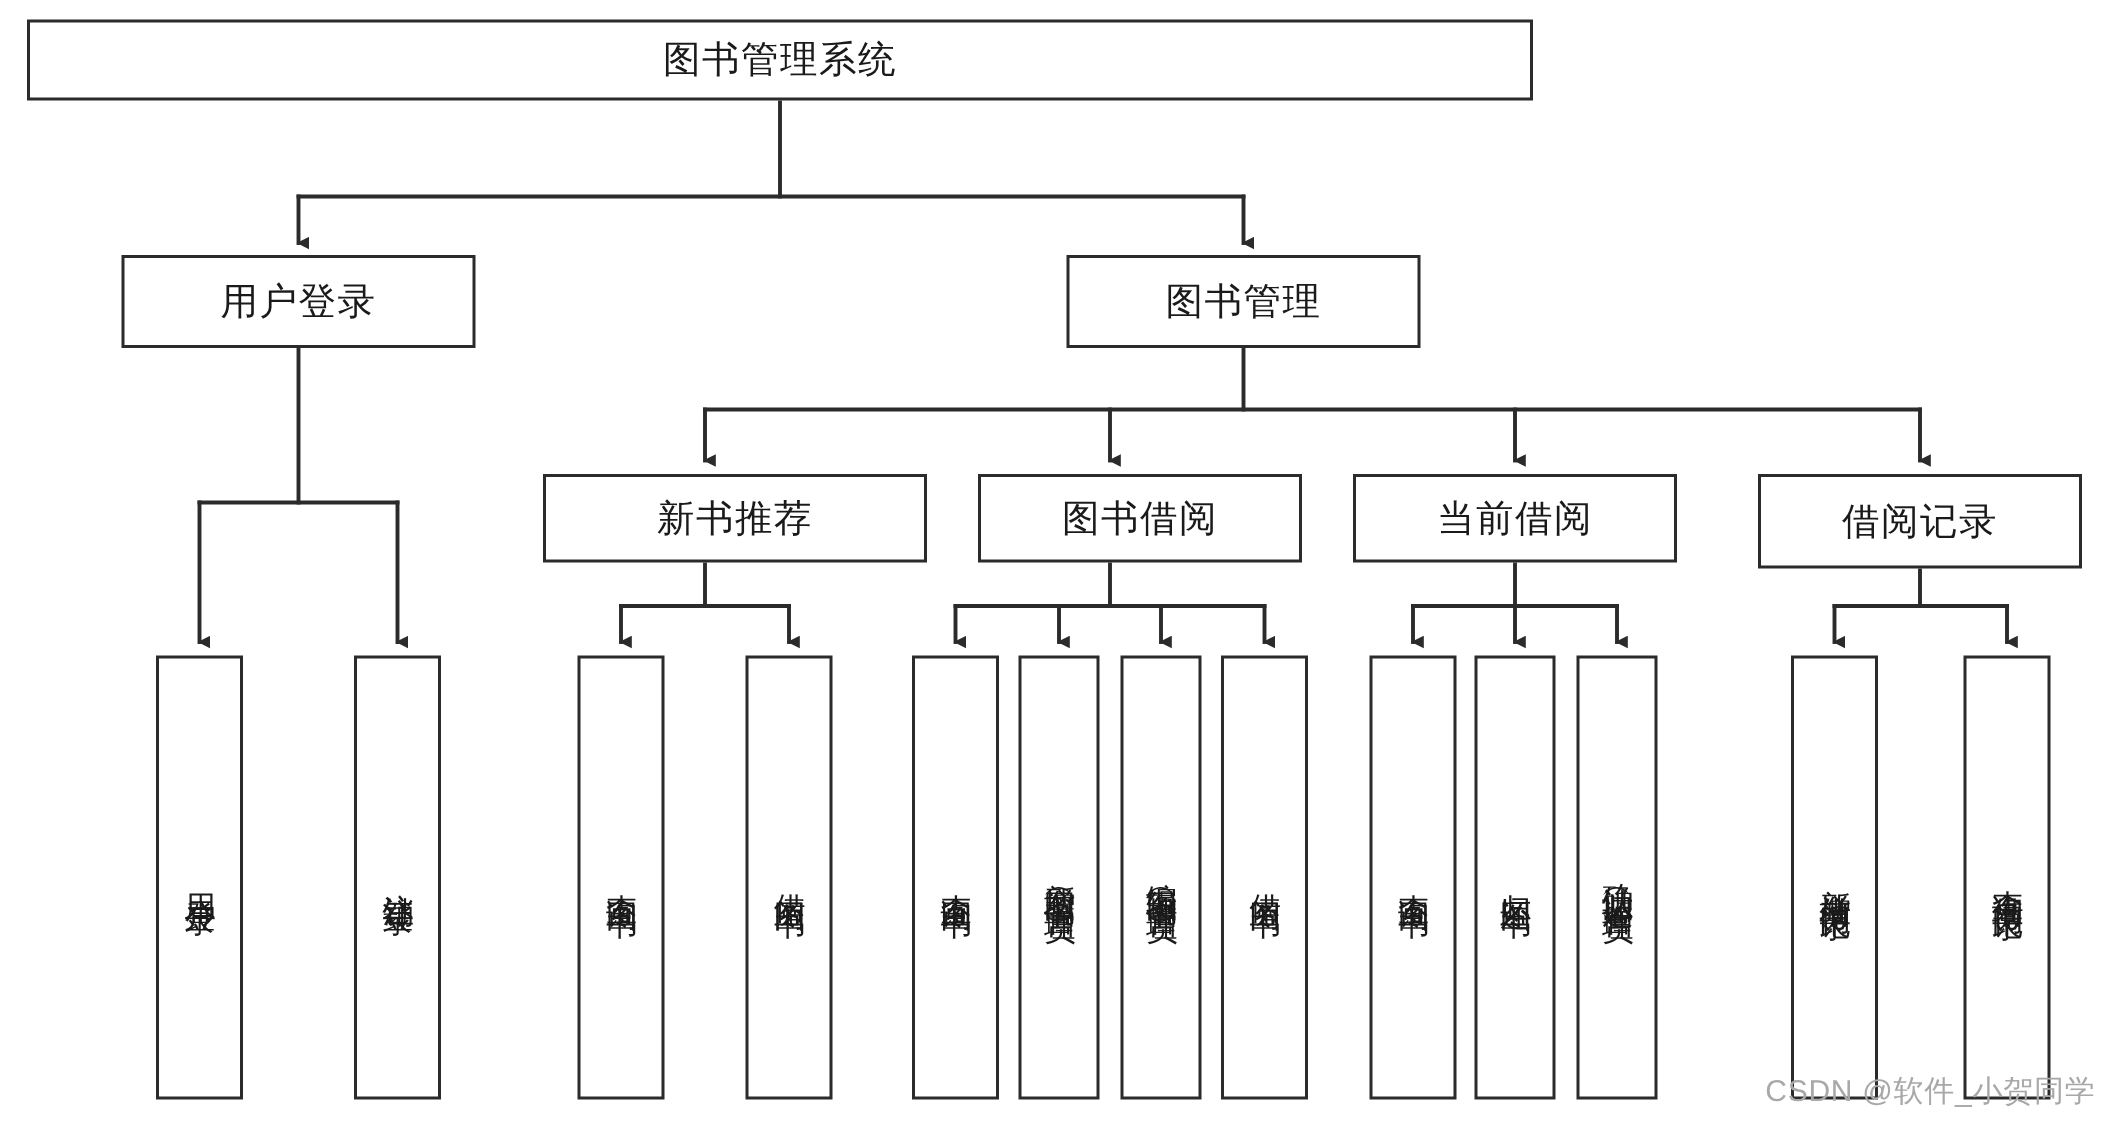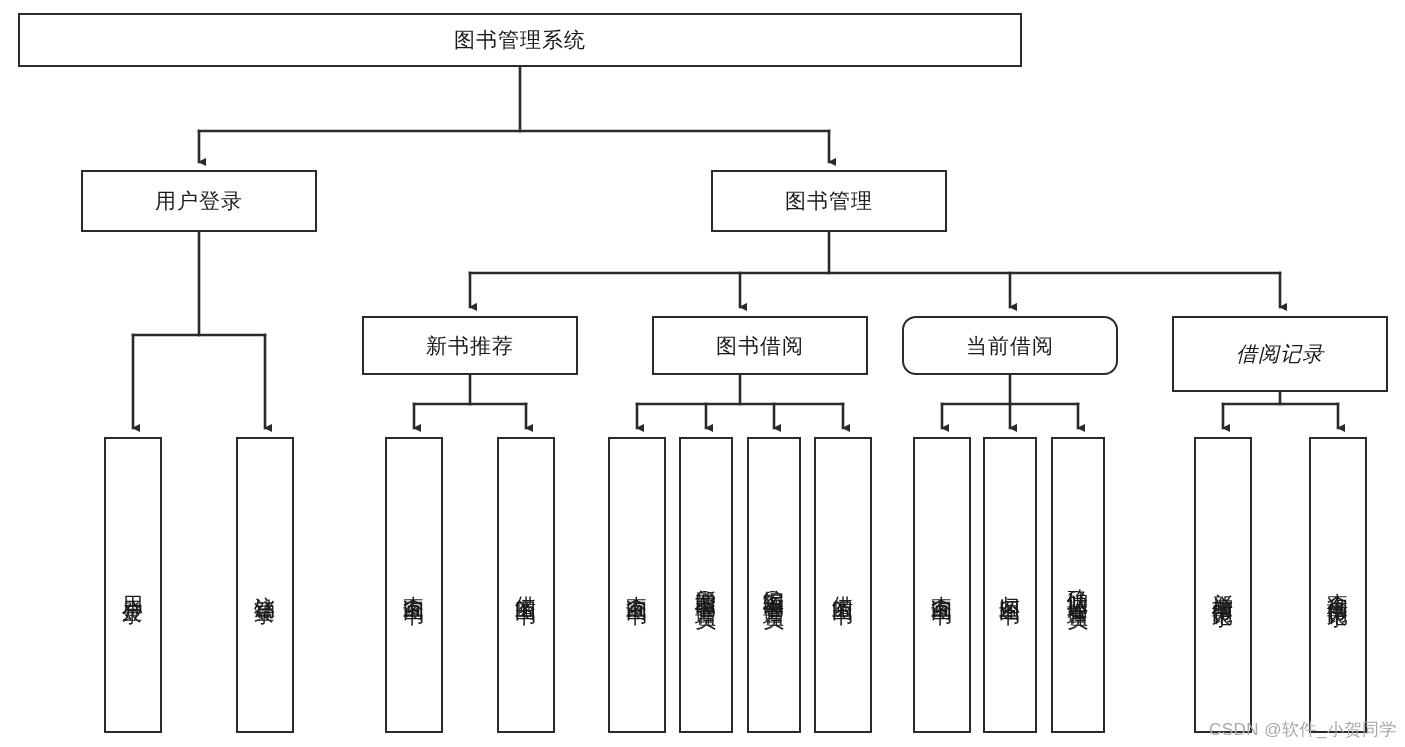--- a/index.html
+++ b/index.html
@@ -29,41 +29,41 @@
     box-sizing: border-box;
     border: 2px solid #2b2b2b;
     background: #ffffff;
     display: flex;
     align-items: center;
     justify-content: center;
     color: #1a1a1a;
     line-height: 1.12;
   }
   .node.horiz {
-    font-size: 21px;
+    font-size: 25px;
     letter-spacing: 1px;
   }
   .node.vert {
     font-size: 21px;
     letter-spacing: 1px;
     align-items: center;
     justify-content: center;
   }
   .node.vert .vtext {
     writing-mode: vertical-rl;
     text-orientation: upright;
     white-space: nowrap;
     letter-spacing: 3px;
     line-height: 1;
   }
   .watermark {
     position: absolute;
     right: 8px;
     bottom: 6px;
-    font-size: 17px;
+    font-size: 20px;
     color: #a8a8a8;
     white-space: nowrap;
     letter-spacing: 0.5px;
   }
 </style>
 </head>
 <body>
 
 <div id="diagram-root">
 
@@ -122,30 +122,30 @@
     <span>图书管理系统</span>
   </div>
 
   <div class="node horiz" style="left:81px; top:170px; width:236px; height:62px;">
     <span>用户登录</span>
   </div>
   <div class="node horiz" style="left:711px; top:170px; width:236px; height:62px;text-align:right;">
     <span>图书管理</span>
   </div>
 
-  <div class="node horiz" style="left:362px; top:316px; width:216px; height:59px;">
+  <div class="node horiz" style="left:362px; top:316px; width:256px; height:59px;">
     <span>新书推荐</span>
   </div>
   <div class="node horiz" style="left:632px; top:316px; width:216px; height:59px;margin-left:20px;">
     <span>图书借阅</span>
   </div>
-  <div class="node horiz" style="left:902px; top:316px; width:216px; height:59px;border-radius:14px;">
+  <div class="node horiz" style="left:902px; top:316px; width:216px; height:59px;">
     <span>当前借阅</span>
   </div>
-  <div class="node horiz" style="left:1172px; top:316px; width:216px; height:76px;font-style:italic;">
+  <div class="node horiz" style="left:1172px; top:316px; width:216px; height:63px;">
     <span>借阅记录</span>
   </div>
 
   <div class="node vert" style="left:104px; top:437px; width:58px; height:296px;">
     <span class="vtext">用户登录</span>
   </div>
   <div class="node vert" style="left:236px; top:437px; width:58px; height:296px;">
     <span class="vtext">注销登录</span>
   </div>
 

